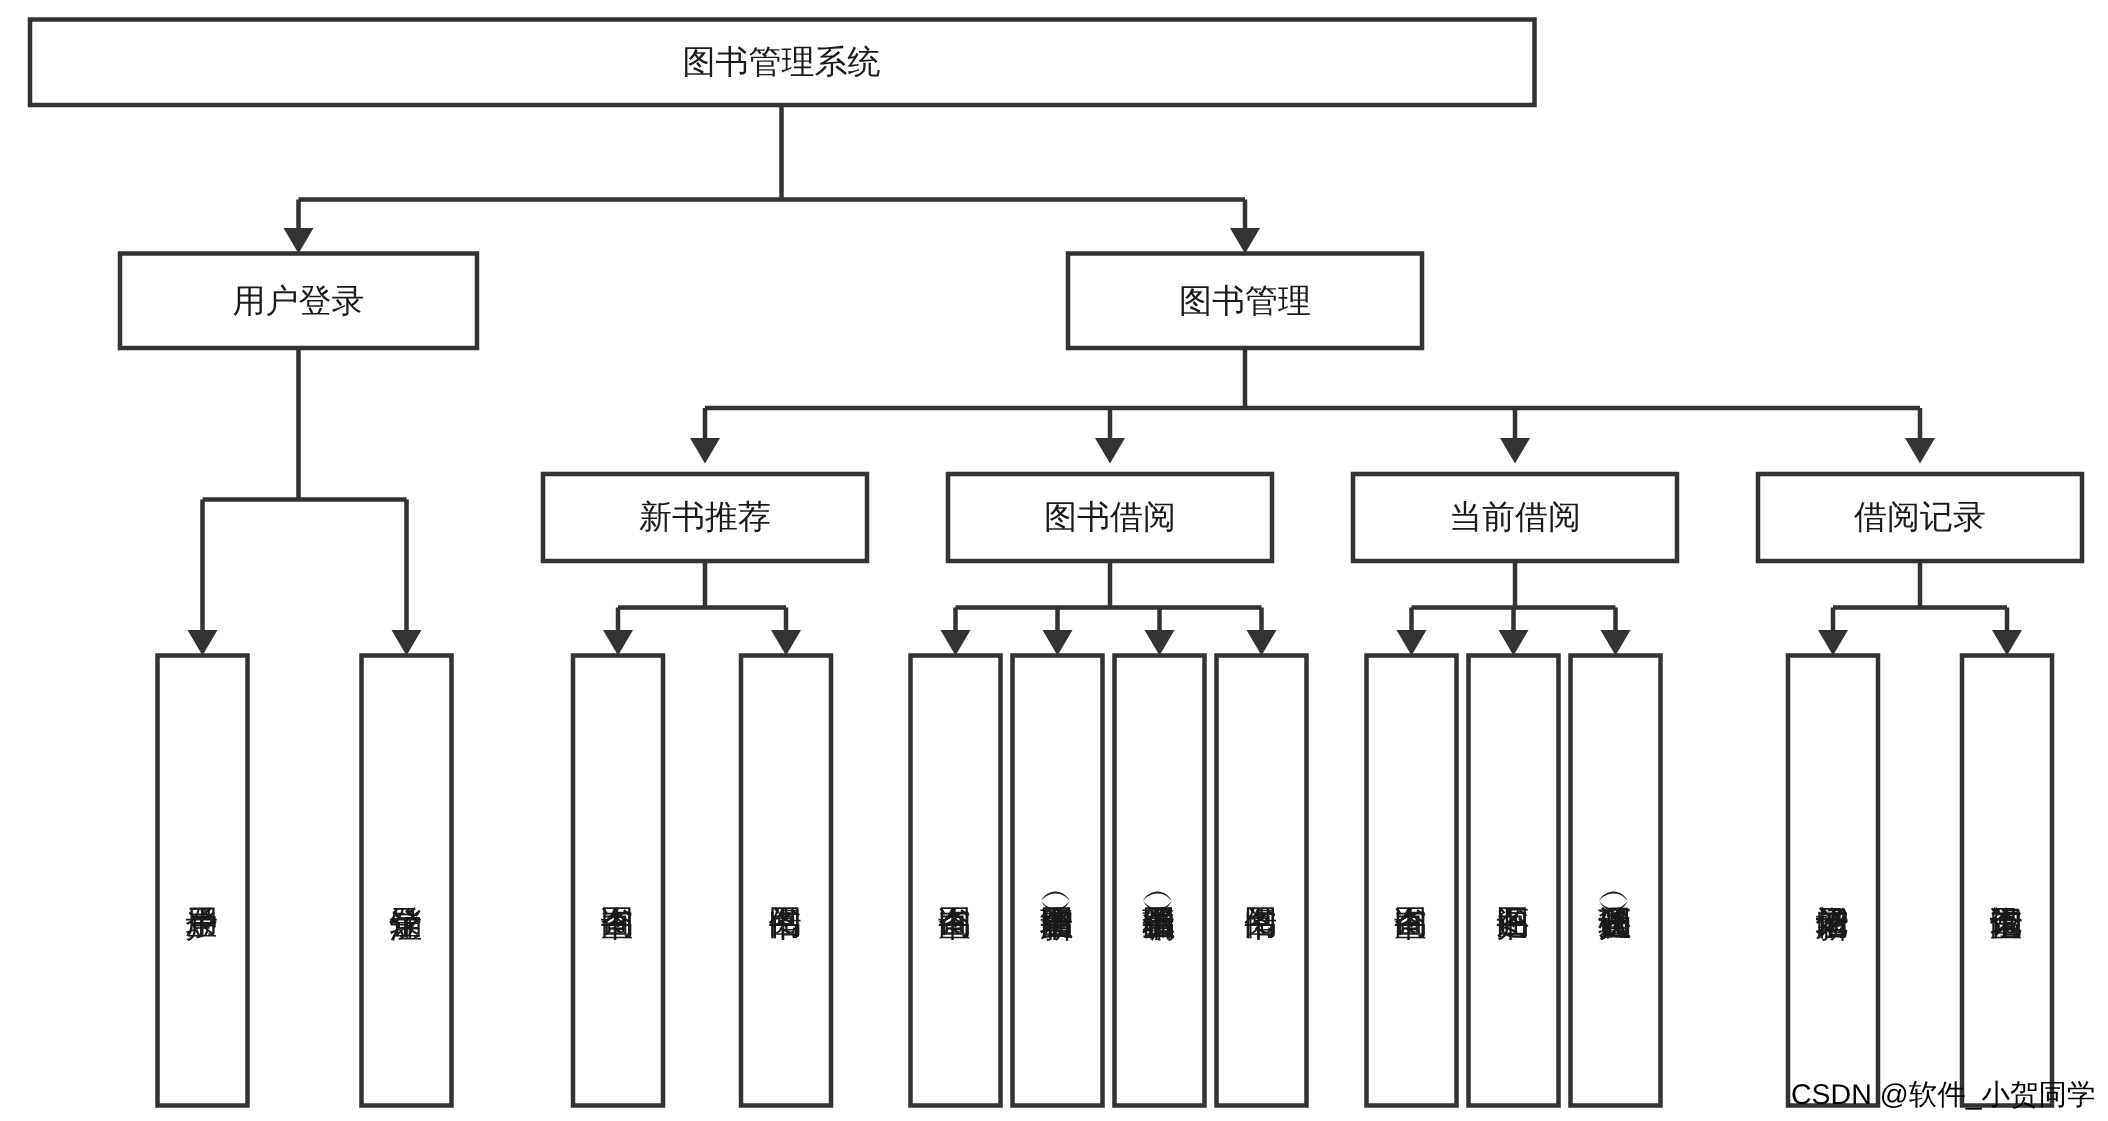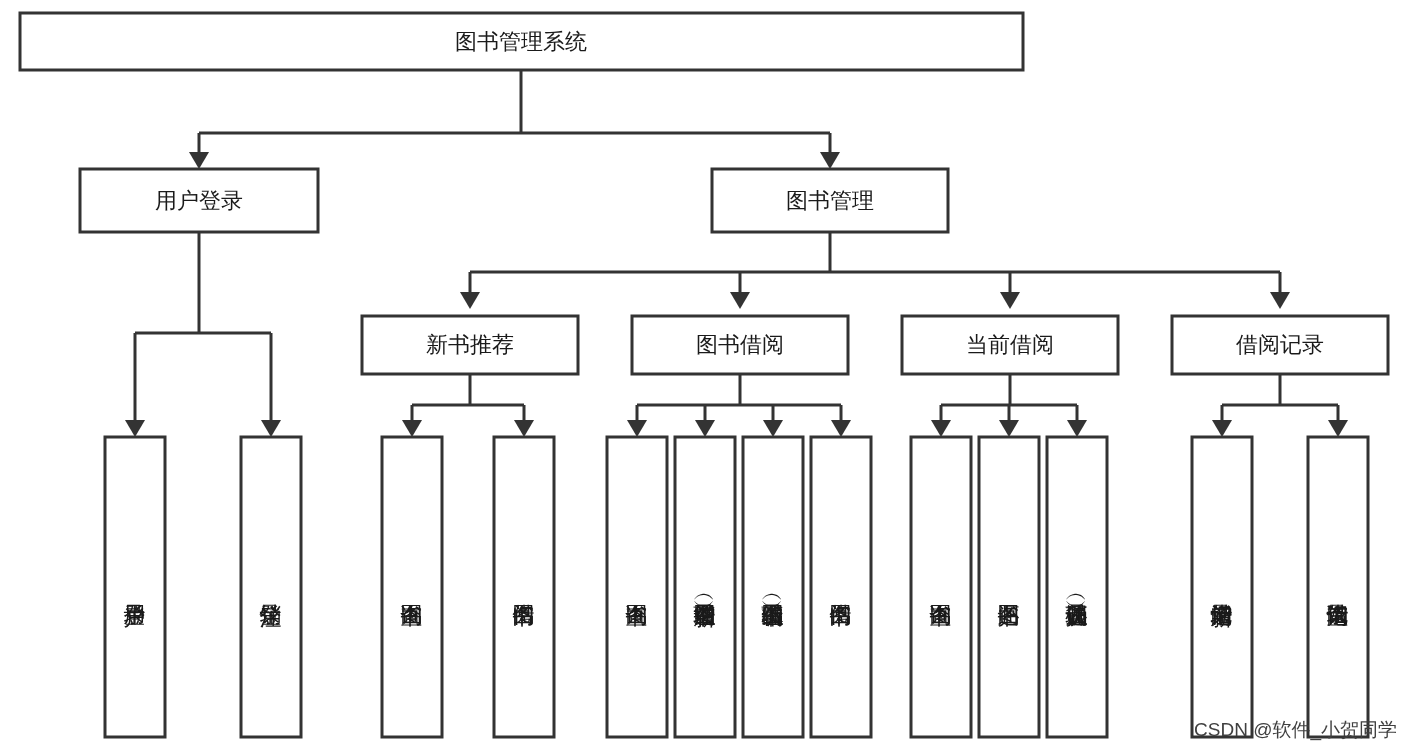--- a/index.html
+++ b/index.html
@@ -24,21 +24,21 @@
     writing-mode:vertical-rl;
     glyph-orientation-vertical:0;
   }
   .connector{
     stroke:#333333;stroke-width:3;fill:none;
   }
   .arrow-head{fill:#333333;stroke:none;}
   .watermark{
     position:absolute;right:8px;bottom:4px;
     font-family:"Liberation Sans","DejaVu Sans",sans-serif;
-    font-size:19px;color:#404040;
+    font-size:19px;color:#000000;
     white-space:nowrap;user-select:none;
   }
 </style>
 </head>
 <body>
 
 <svg id="diagram" viewBox="0 0 1405 747" xmlns="http://www.w3.org/2000/svg">
 
   <defs>
     <marker id="arrow" viewBox="0 0 12 14" refX="6" refY="13" markerWidth="12" markerHeight="14" orient="auto-start-reverse" markerUnits="userSpaceOnUse">

